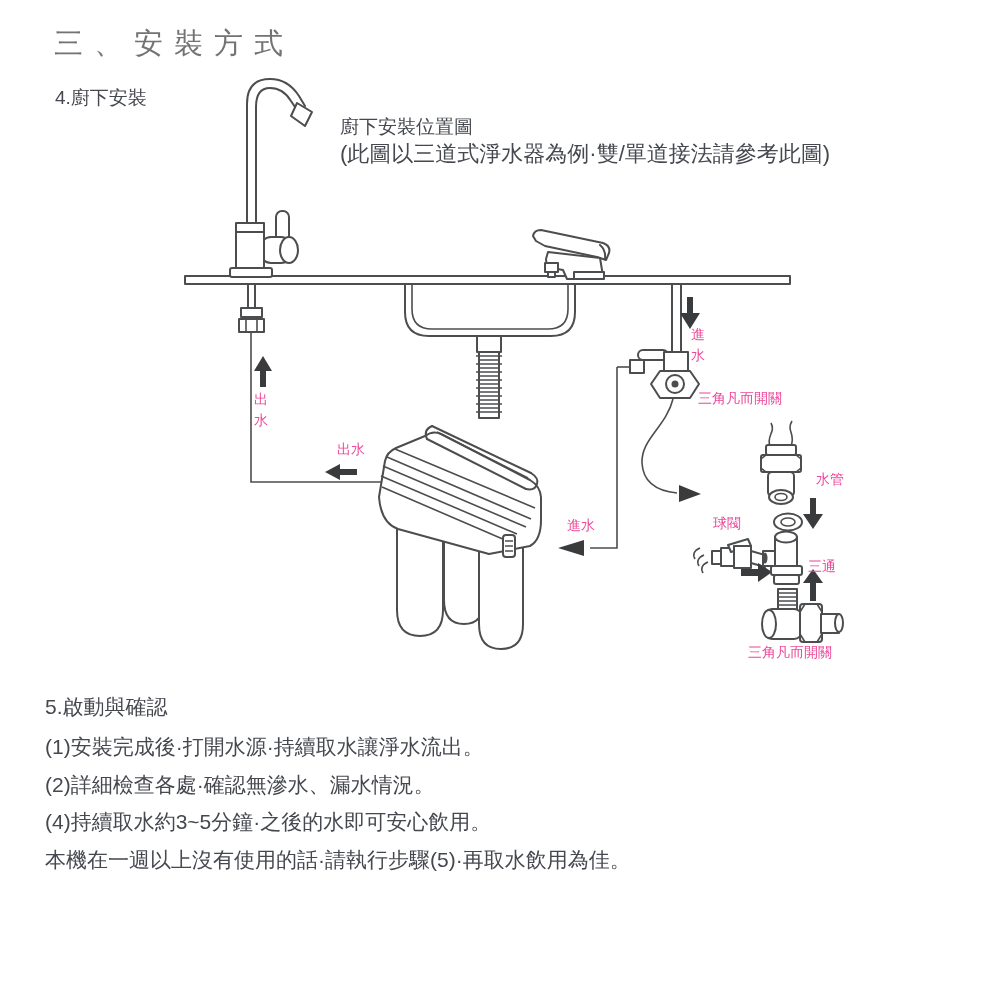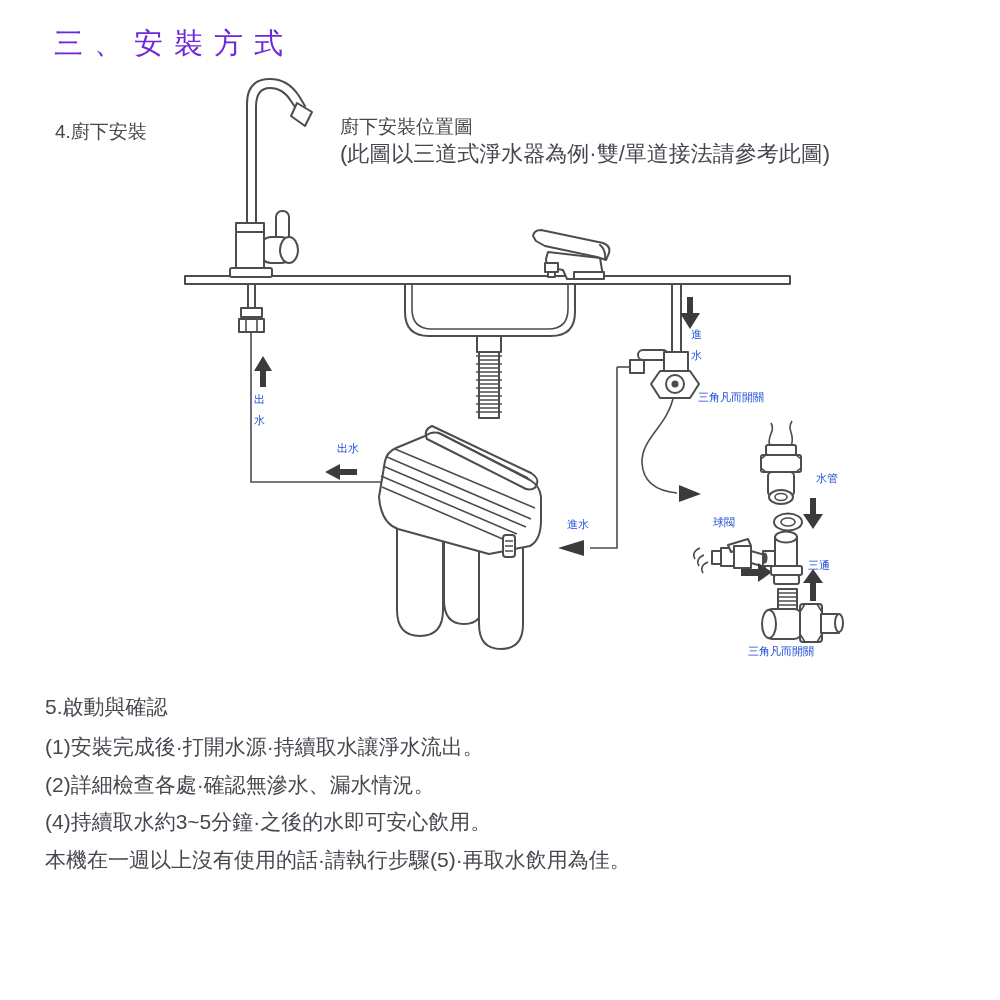--- a/index.html
+++ b/index.html
@@ -2,26 +2,26 @@
 <html><head>
 <meta charset="utf-8">
 <style>
   html,body{margin:0;padding:0;}
   body{
     width:1000px;height:1000px;background:#ffffff;position:relative;
     font-family:"Liberation Sans", sans-serif;color:#45484e;overflow:hidden;
   }
   .abs{position:absolute;}
   .page-title{
-    left:54px;top:24px;font-size:29px;letter-spacing:11px;color:#6d28d9;font-weight:500;
+    left:54px;top:24px;font-size:29px;letter-spacing:11px;color:#737373;font-weight:500;
   }
-  .sec4{left:55px;top:85px;font-size:19px;margin-top:34px;}
+  .sec4{left:55px;top:85px;font-size:19px;}
   .dtitle{left:340px;top:114px;font-size:19px;text-align:right;}
   .dsub{left:340px;top:139px;font-size:22px;}
-  .lbl{font-size:11px;color:#1d4ed8;white-space:nowrap;}
+  .lbl{font-size:14px;color:#ec4899;white-space:nowrap;}
   .lbl-v{width:20px;line-height:21px;word-break:break-all;white-space:normal;}
   svg{position:absolute;left:0;top:0;}
   svg *{vector-effect:none;}
   .ln{stroke:#4c4d4f;stroke-width:2;fill:none;stroke-linecap:round;stroke-linejoin:round;}
   .lnw{stroke:#4c4d4f;stroke-width:2;fill:#ffffff;stroke-linecap:round;stroke-linejoin:round;}
   .thin{stroke:#4c4d4f;stroke-width:1.6;fill:none;}
   .ar{fill:#3a3b3d;stroke:none;}
   .dark{fill:#4c4d4f;stroke:none;}
   .sec5{left:45px;top:684px;font-size:21px;color:#45484e;}
   .sec5 .h{line-height:30px;margin-bottom:6px;margin-top:8px;}

